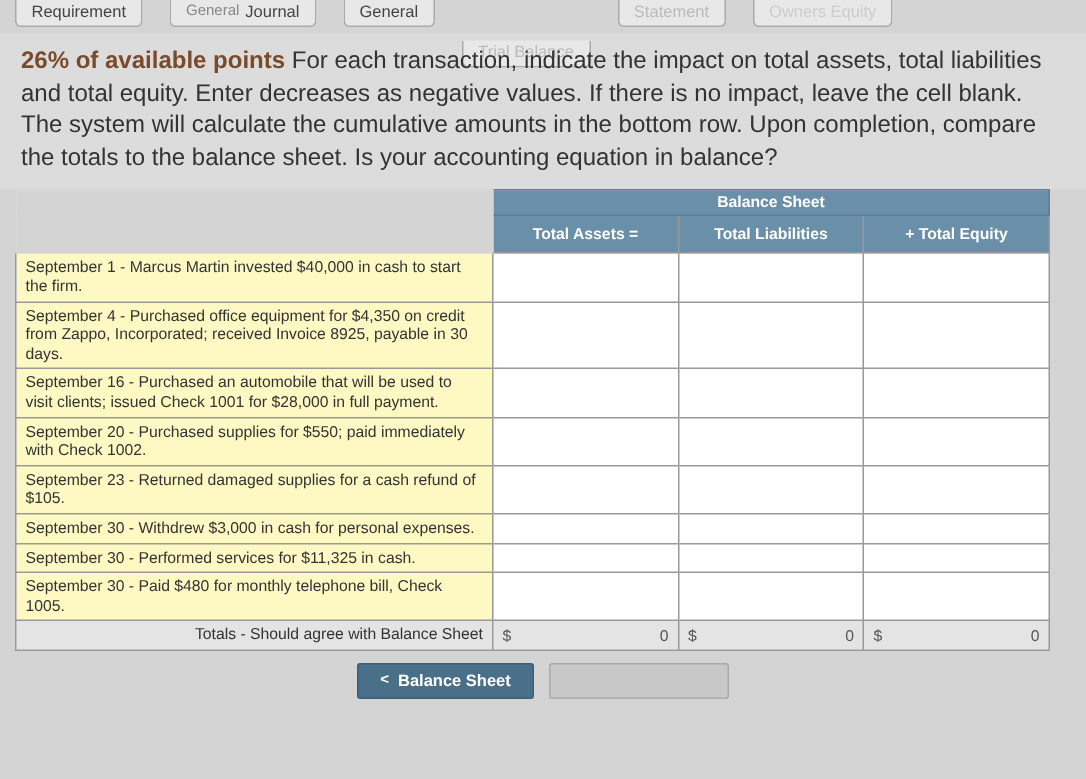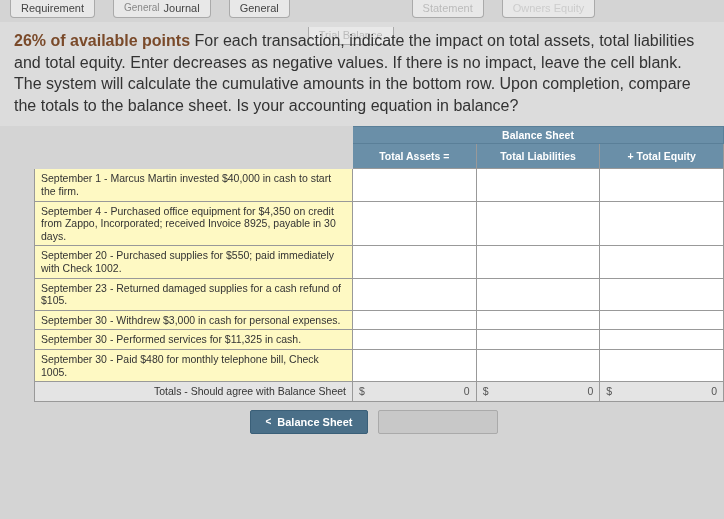--- a/index.html
+++ b/index.html
@@ -35,21 +35,20 @@
   .instructions {
     padding: 8px 14px 10px 14px;
     font-size: 16px;
     line-height: 1.35;
     color: #333;
     background: #dcdcdc;
   }
   .instructions .lead { color: #7a4a2a; font-weight: bold; }
   .tablewrap {
     padding: 0 10px;
-    margin-left: 24px;
   }
   table.tr {
     border-collapse: collapse;
     width: 690px;
     background: #f3f3f3;
   }
   table.tr th, table.tr td {
     border: 1px solid #999;
     font-size: 10.5px;
     vertical-align: middle;
@@ -152,20 +151,26 @@
     </thead>
     <tbody>
       <tr>
         <td class="desc">September 1 - Marcus Martin invested $40,000 in cash to start the firm.</td>
         <td class="cell"></td>
         <td class="cell"></td>
         <td class="cell"></td>
       </tr>
       <tr>
         <td class="desc">September 4 - Purchased office equipment for $4,350 on credit from Zappo, Incorporated; received Invoice 8925, payable in 30 days.</td>
+        <td class="cell"></td>
+        <td class="cell"></td>
+        <td class="cell"></td>
+      </tr>
+      <tr>
+        <td class="desc">September 16 - Purchased an automobile that will be used to visit clients; issued Check 1001 for $28,000 in full payment.</td>
         <td class="cell"></td>
         <td class="cell"></td>
         <td class="cell"></td>
       </tr>
       <tr>
         <td class="desc">September 20 - Purchased supplies for $550; paid immediately with Check 1002.</td>
         <td class="cell"></td>
         <td class="cell"></td>
         <td class="cell"></td>
       </tr>

